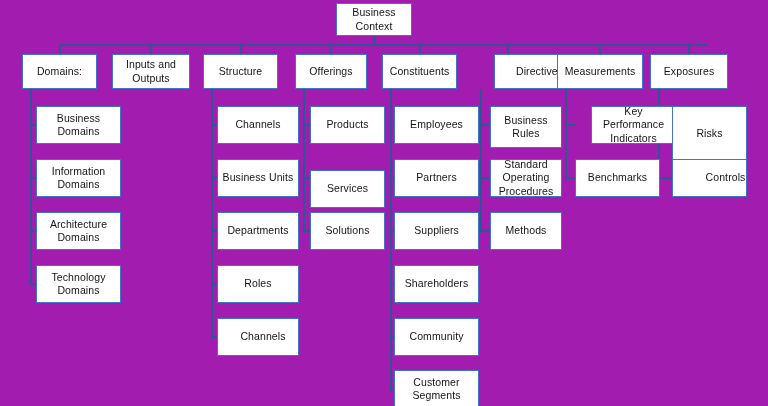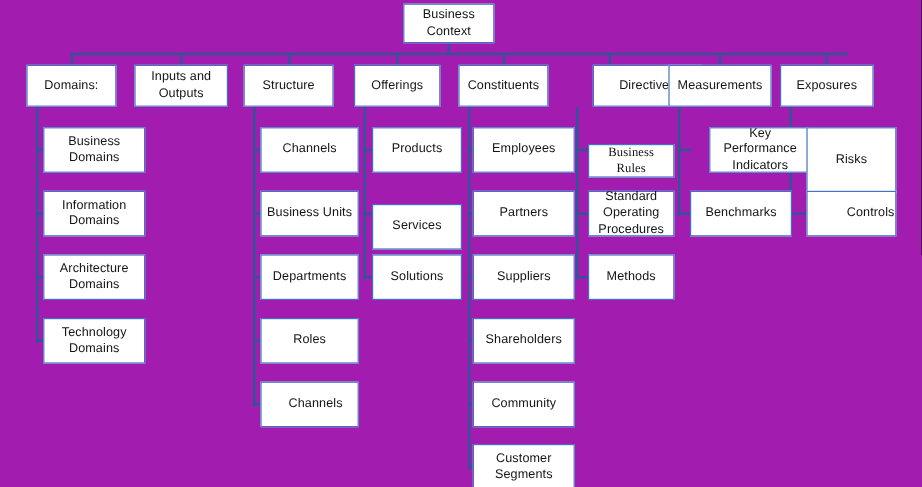--- a/index.html
+++ b/index.html
@@ -168,21 +168,21 @@
       <div class="node" style="left: 394px; top: 318px; width: 85px; height: 38px;">
         <span class="node-label">Community</span>
       </div>
       <div class="node" style="left: 394px; top: 370px; width: 85px; height: 38px;">
         <span class="node-label">Customer
 Segments</span>
       </div>
       <div class="node" style="left: 472px; top: 54px; width: 91px; height: 35px; margin-left: 22px;">
         <span class="node-label">Directives</span>
       </div>
-      <div class="node" style="left: 490px; top: 120px; width: 72px; height: 28px; font-family: Liberation Serif, serif;">
+      <div class="node" style="left: 490px; top: 106px; width: 72px; height: 42px;">
         <span class="node-label">Business Rules</span>
       </div>
       <div class="node" style="left: 490px; top: 159px; width: 72px; height: 38px;">
         <span class="node-label">Standard
 Operating
 Procedures</span>
       </div>
       <div class="node" style="left: 490px; top: 212px; width: 72px; height: 38px;">
         <span class="node-label">Methods</span>
       </div>

